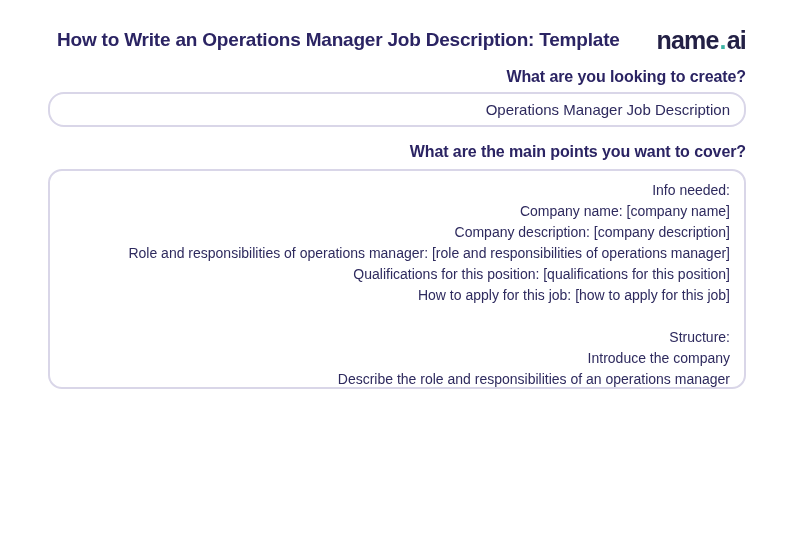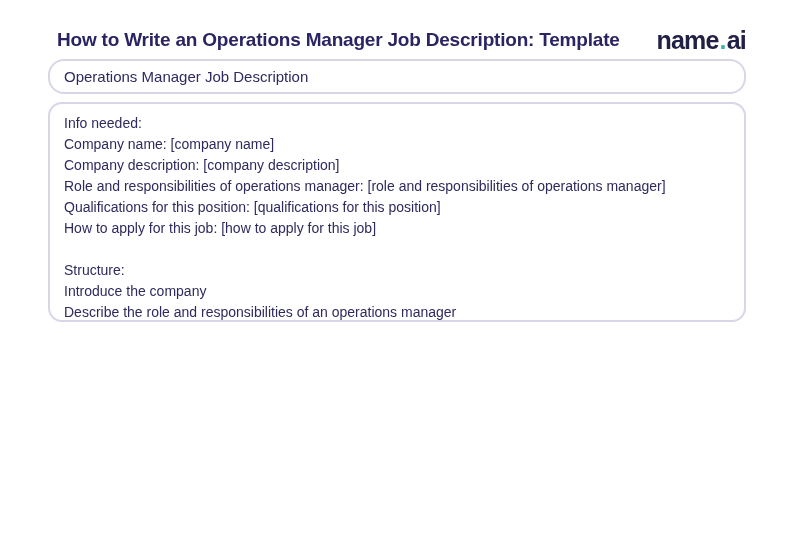--- a/index.html
+++ b/index.html
@@ -1,15 +1,15 @@
 <!DOCTYPE html>
 <html><head>
 <meta charset="utf-8">
 <style>
-  * { margin: 0; padding: 0; box-sizing: border-box; }
+  * { margin: 0; padding: 0; box-sizing: border-box; text-align: right; }
   html, body {
     width: 800px;
     height: 545px;
     background: #ffffff;
     font-family: "Liberation Sans", sans-serif;
     overflow: hidden;
   }
   .page {
     width: 698px;
     margin-left: 48px;
@@ -88,23 +88,25 @@
 
 <div class="page">
 
   <div class="header">
     <h1 class="page-title">How to Write an Operations Manager Job Description: Template</h1>
     <div class="logo">
       <span>name</span><span class="dot">.</span><span>ai</span>
     </div>
   </div>
 
+  <label class="q-label first">What are you looking to create?</label>
 
   <input class="text-input" type="text" spellcheck="false" value="Operations Manager Job Description" style="">
 
+  <label class="q-label second">What are the main points you want to cover?</label>
 
   <textarea class="text-area" spellcheck="false" style="">Info needed:
 Company name: [company name]
 Company description: [company description]
 Role and responsibilities of operations manager: [role and responsibilities of operations manager]
 Qualifications for this position: [qualifications for this position]
 How to apply for this job: [how to apply for this job]
 
 Structure:
 Introduce the company

